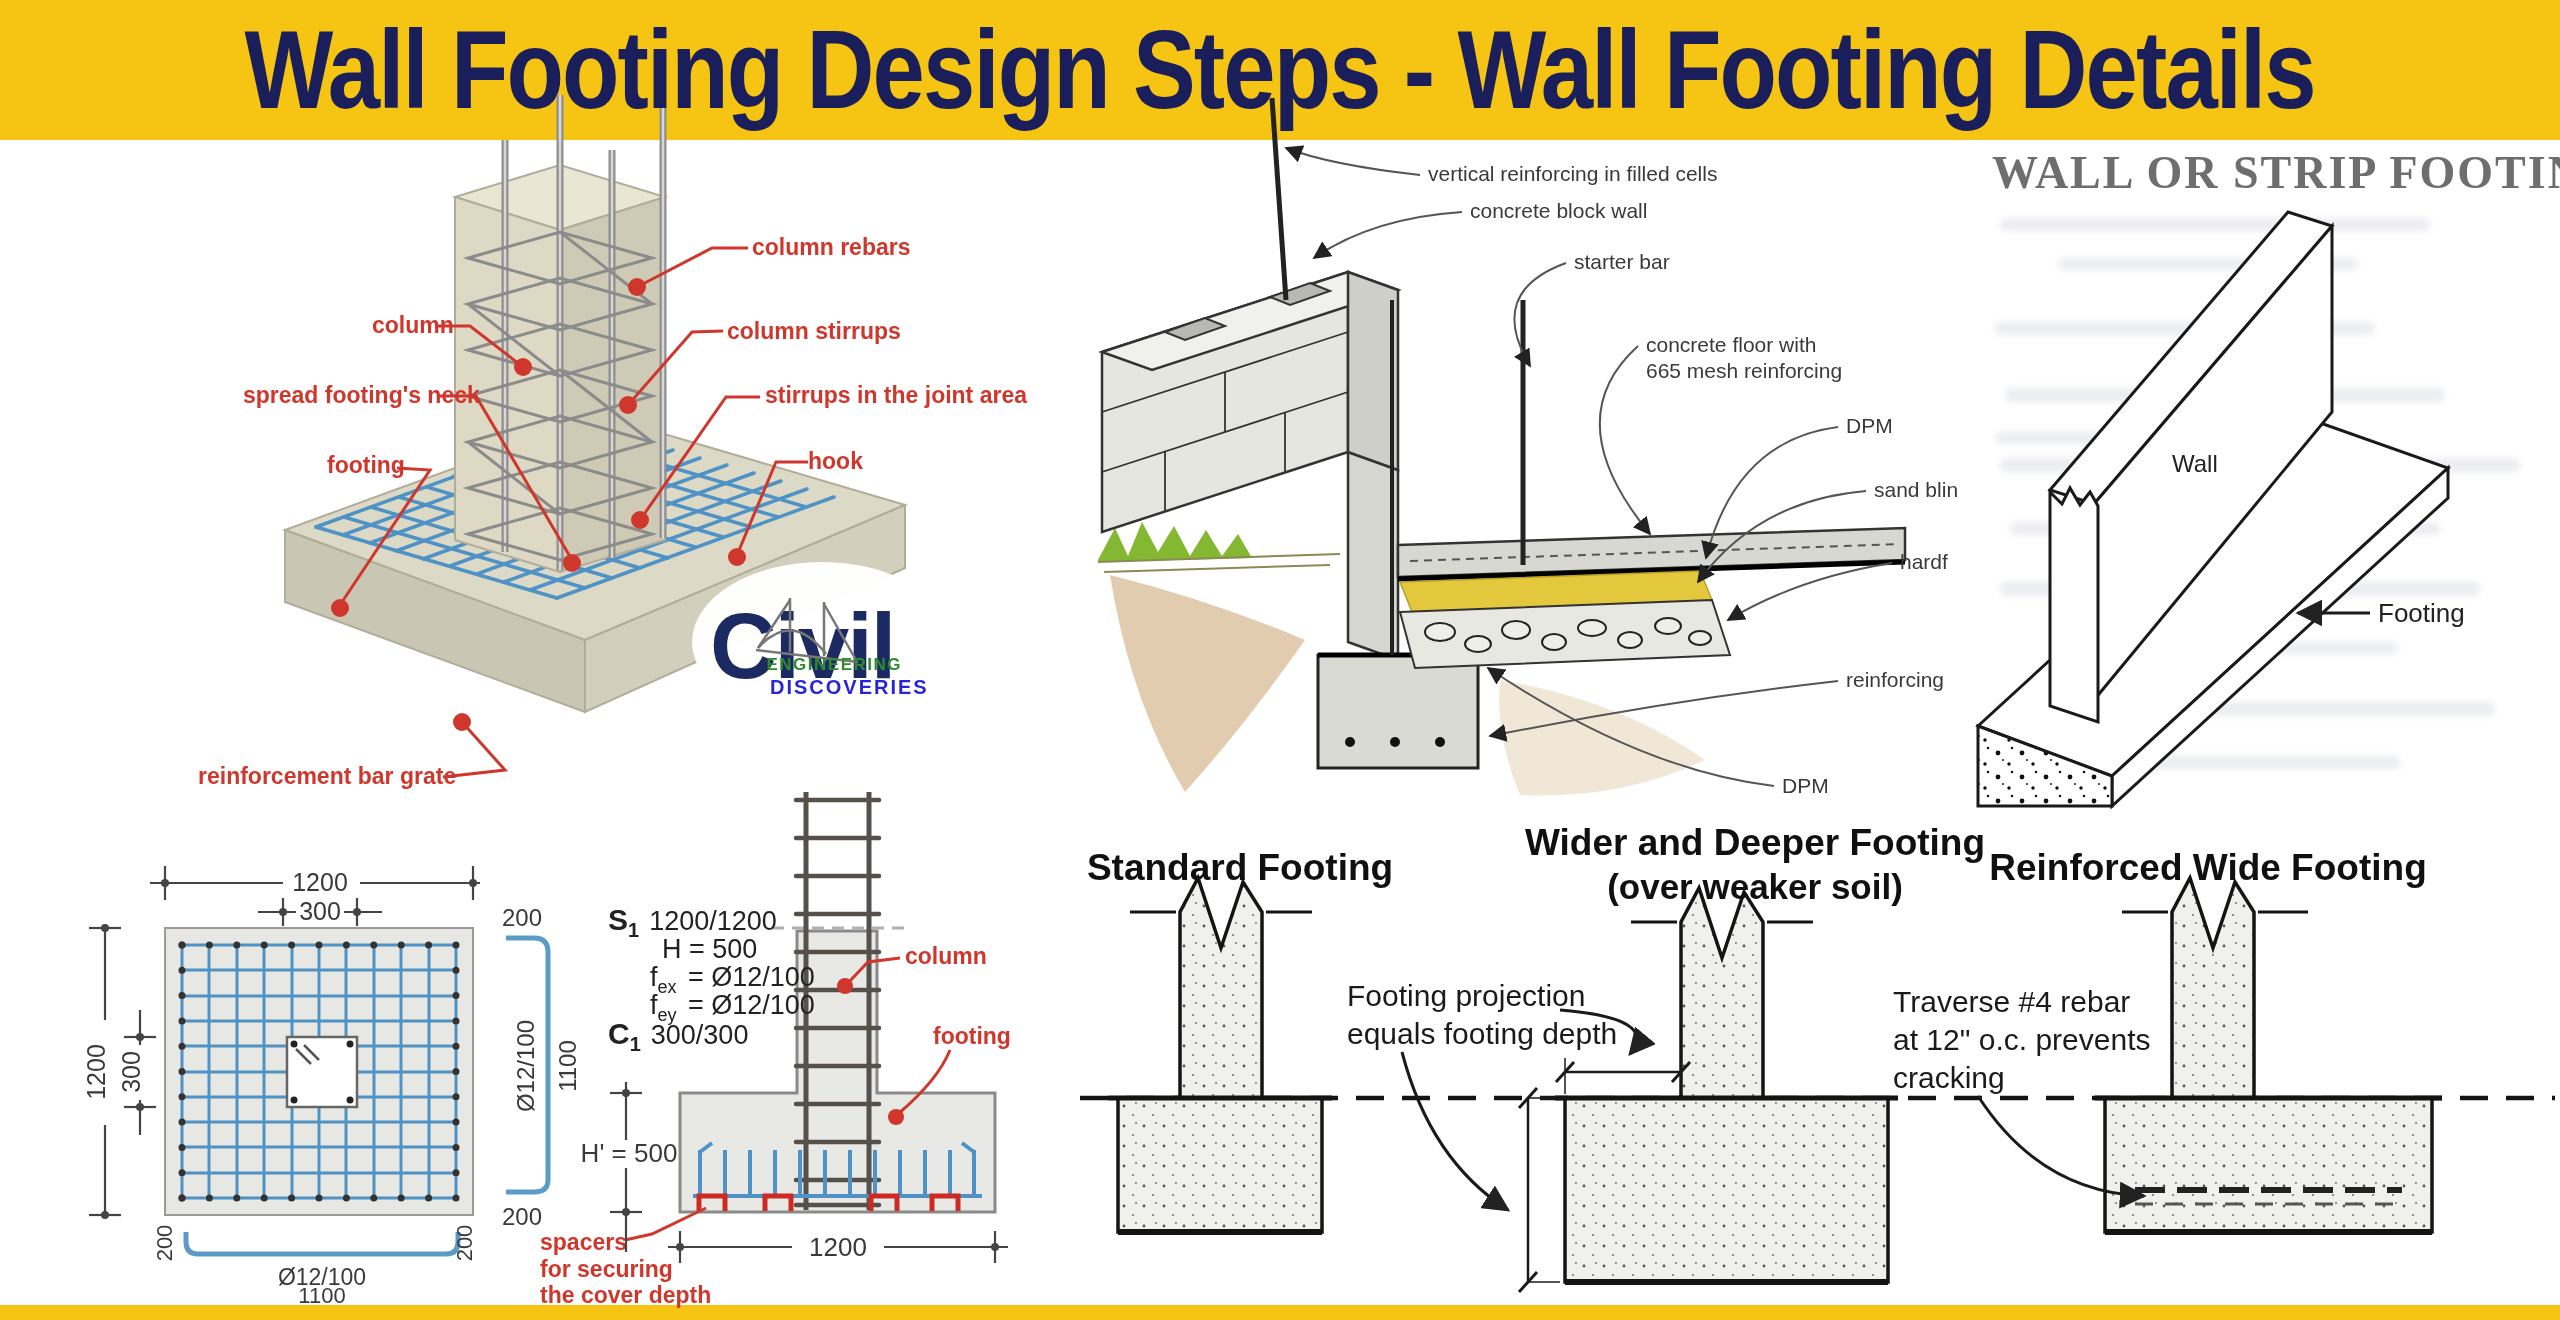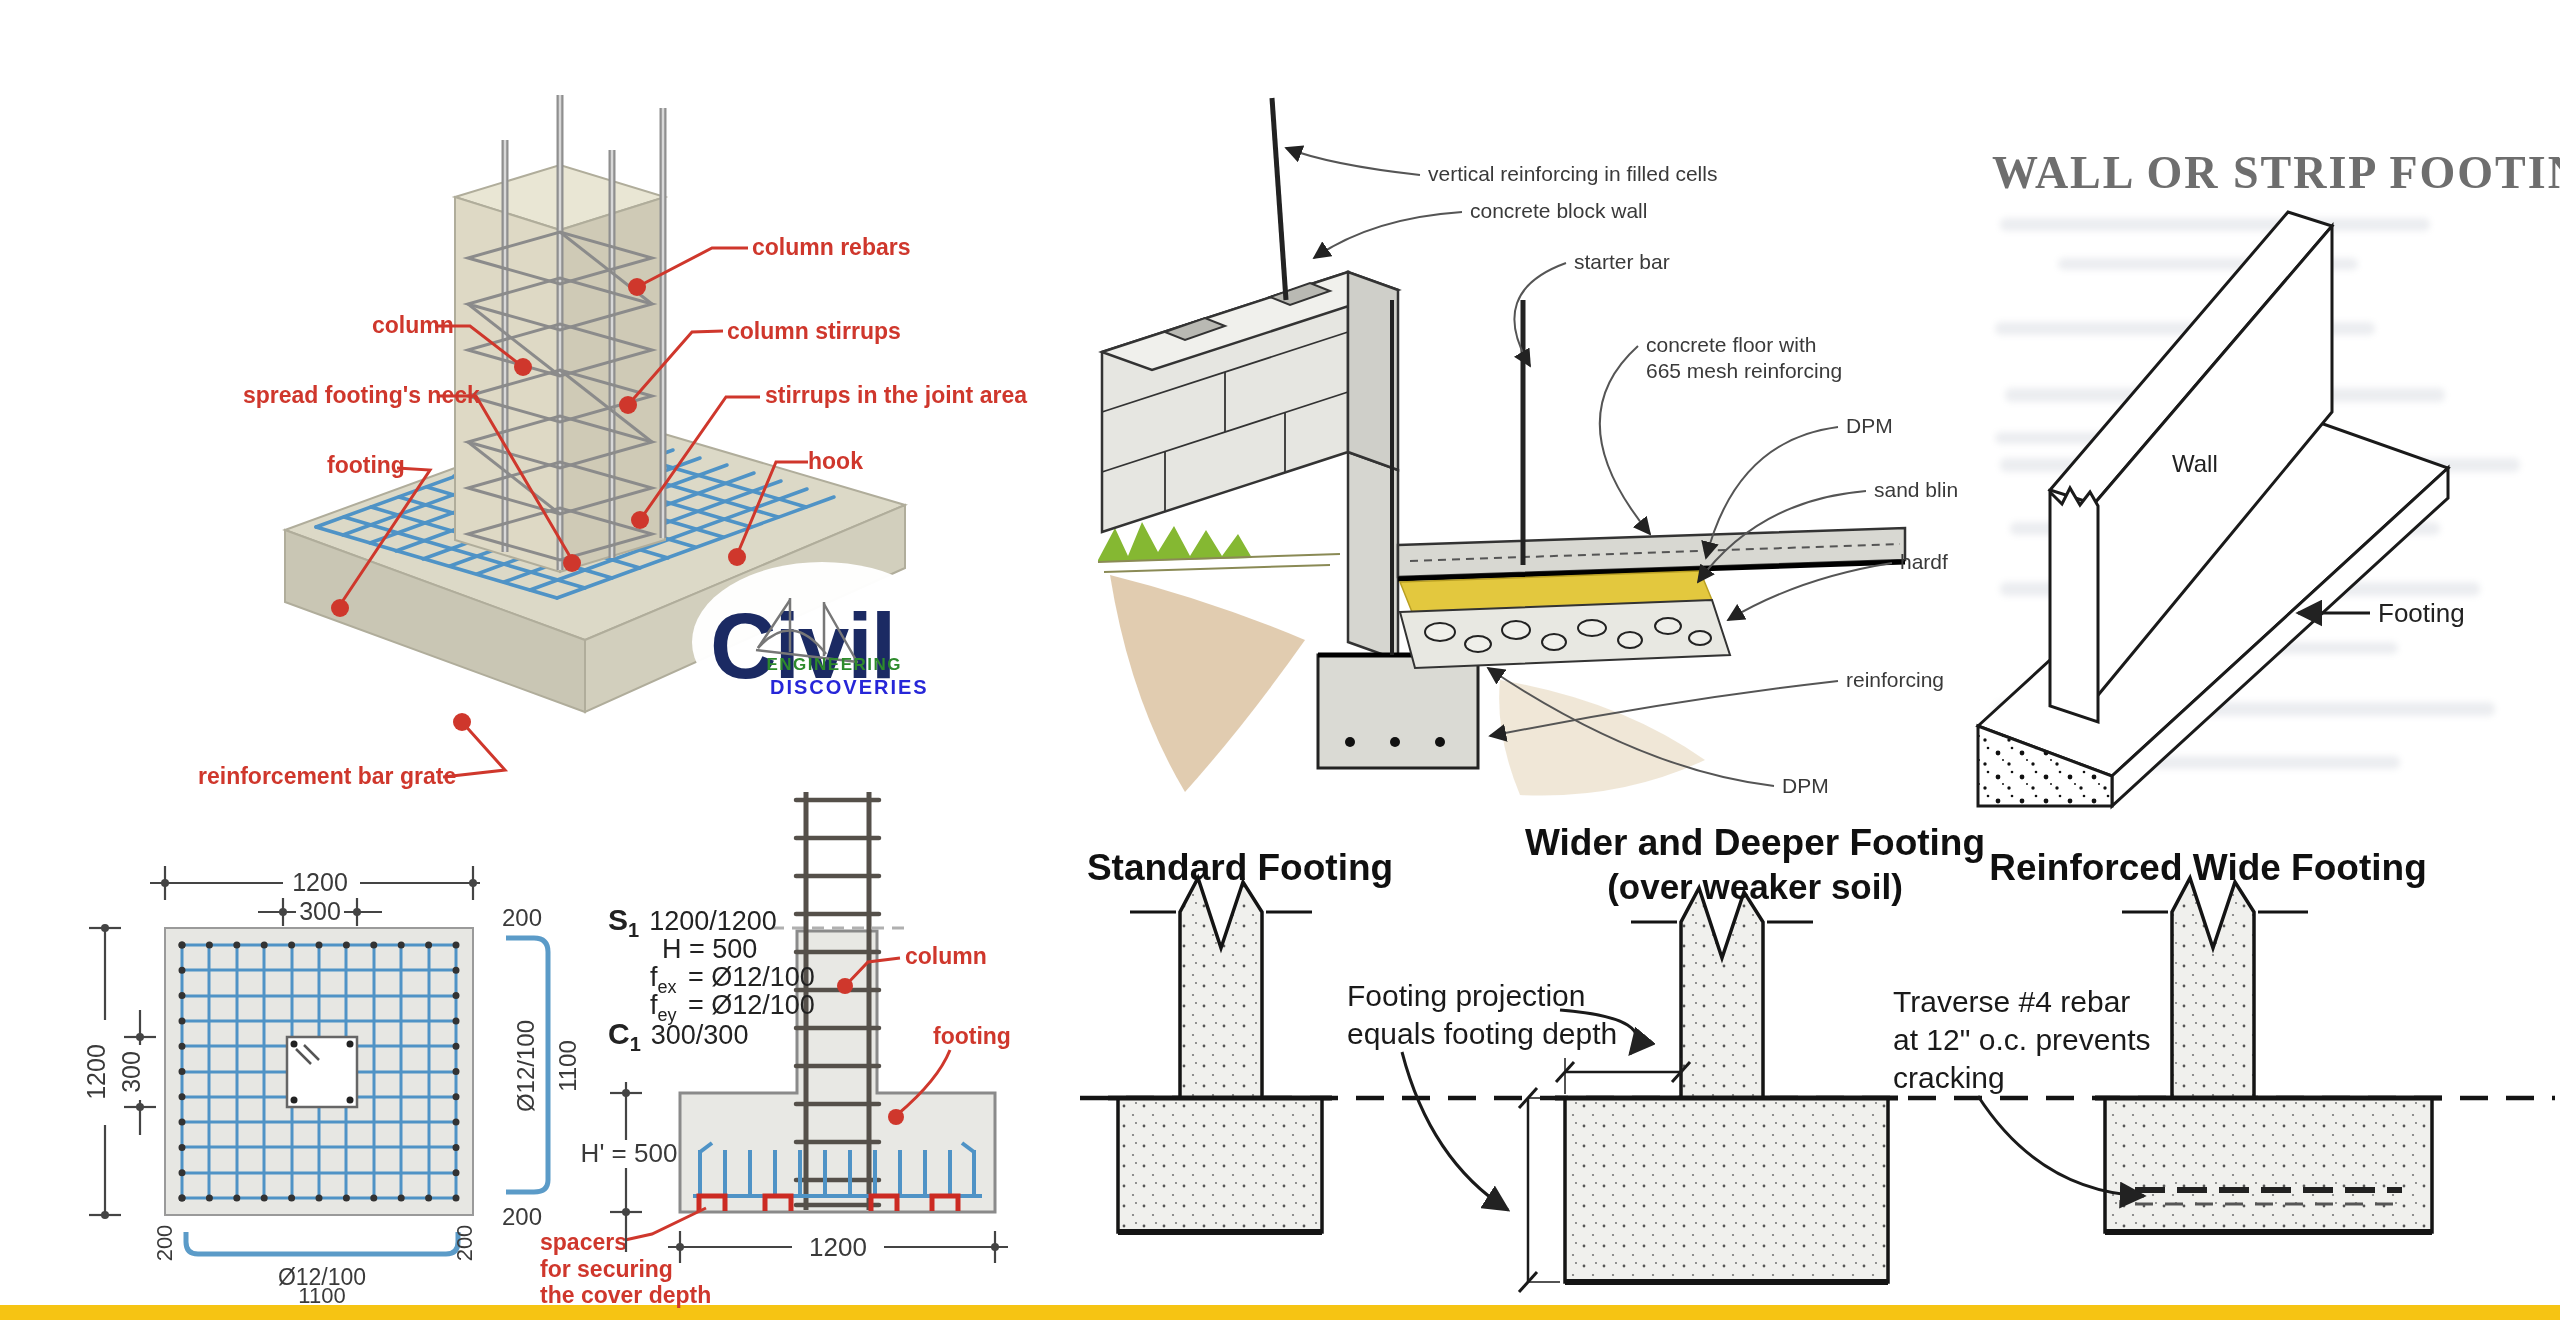--- a/index.html
+++ b/index.html
@@ -13,20 +13,23 @@
   #bottomstrip{position:absolute;left:0;top:1305px;width:2560px;height:15px;background:#F6C413;}
   .ghost{position:absolute;background:#8a93a6;opacity:.16;border-radius:6px;filter:blur(3px);}
   svg text{font-family:"Liberation Sans", sans-serif;}
   .serifT{font-family:"Liberation Serif", serif;}
 </style>
 </head>
 <body>
 
 <div id="canvas">
 
+  <div id="banner">
+    <h1>Wall Footing Design Steps - Wall Footing Details</h1>
+  </div>
   <div id="bottomstrip"></div>
 
   <div class="ghost" style="left:2000px;top:218px;width:430px;height:13px"></div>
   <div class="ghost" style="left:2058px;top:258px;width:300px;height:12px"></div>
   <div class="ghost" style="left:1995px;top:322px;width:380px;height:13px"></div>
   <div class="ghost" style="left:2005px;top:388px;width:440px;height:14px"></div>
   <div class="ghost" style="left:1995px;top:432px;width:350px;height:12px"></div>
   <div class="ghost" style="left:2000px;top:458px;width:520px;height:14px"></div>
   <div class="ghost" style="left:2010px;top:522px;width:430px;height:13px"></div>
   <div class="ghost" style="left:2000px;top:582px;width:480px;height:14px"></div>

